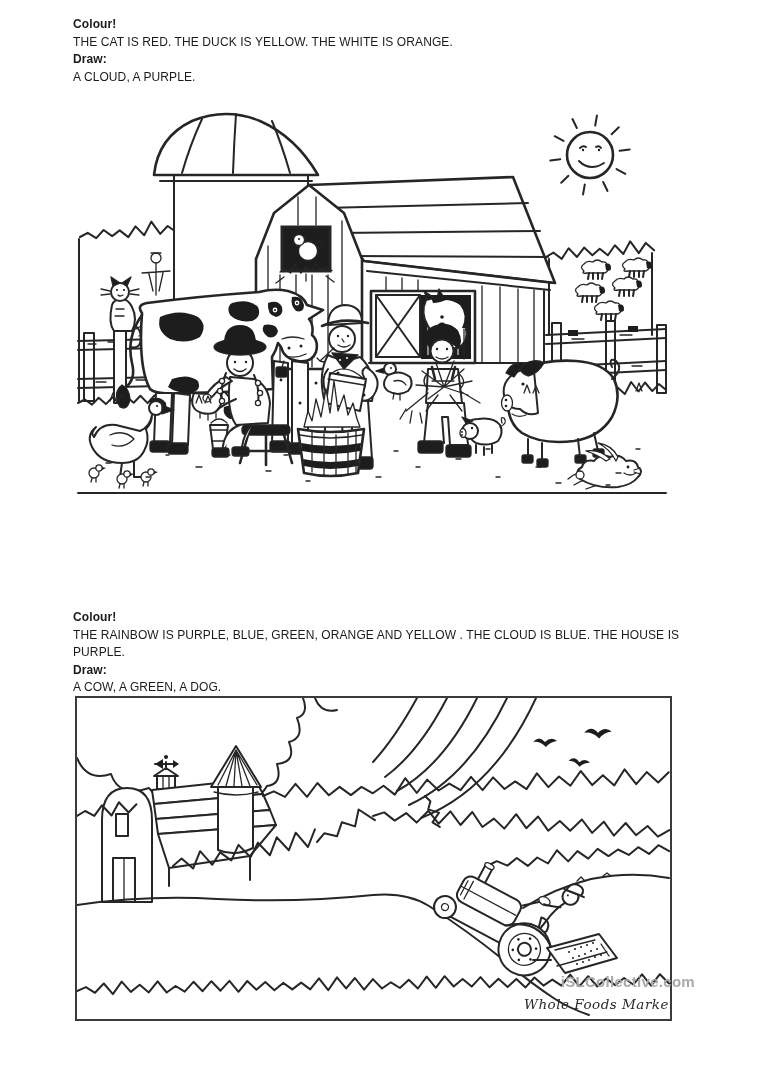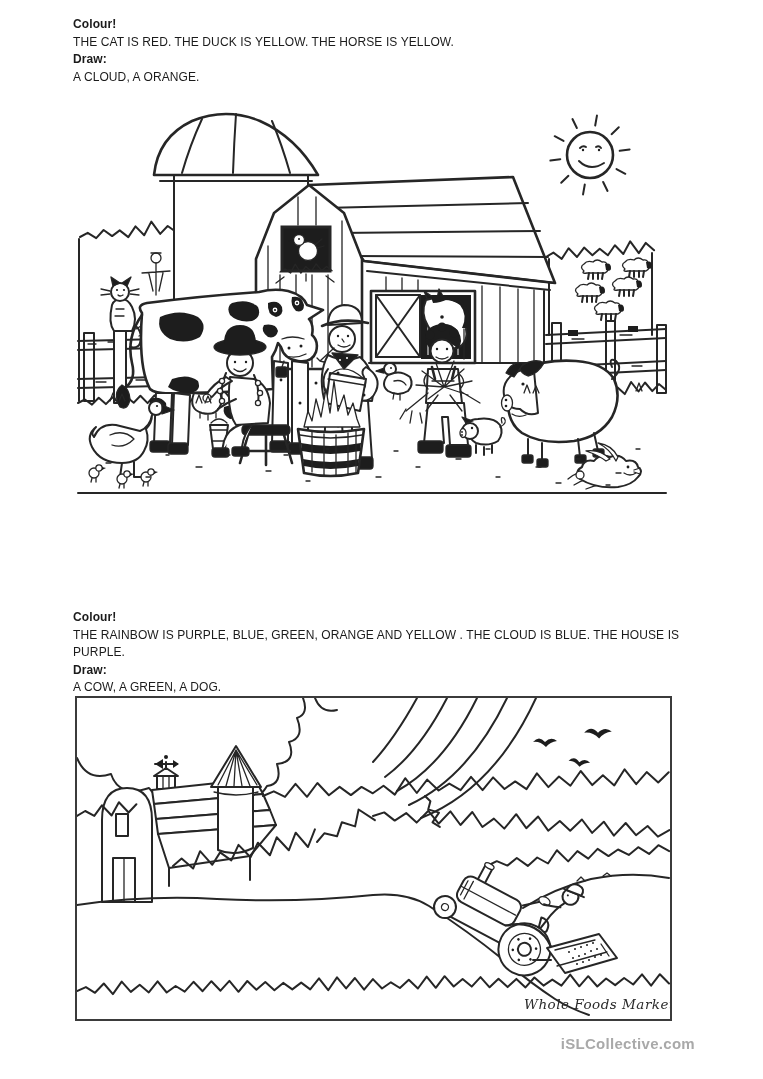--- a/index.html
+++ b/index.html
@@ -3,42 +3,42 @@
 <meta charset="utf-8">
 <style>
   html,body{margin:0;padding:0;background:#fff;}
   .page{position:relative;width:739px;height:1079px;background:#fff;overflow:hidden;
         font-family:"Liberation Sans",sans-serif;}
   .textblock{position:absolute;left:73px;width:624px;font-size:12px;line-height:17.6px;
              color:#1b1b1b;letter-spacing:.1px;}
   .bold{font-weight:bold;}
   .artsvg{position:absolute;}
   .frame{position:absolute;left:75px;top:696px;width:593px;height:321px;border:2px solid #3b3b3b;background:#fff;}
-  .watermark{position:absolute;top:1035px;right:44px;font-size:15px;font-weight:bold;
+  .watermark{position:absolute;top:973px;right:44px;font-size:15px;font-weight:bold;
              color:#a9a9a9;letter-spacing:.3px;}
   .corner-dot{position:absolute;left:744px;top:1033px;width:5px;height:4px;background:#b9b9b9;}
   
   svg .o{fill:#fff;stroke:#262626;stroke-width:2;stroke-linecap:round;stroke-linejoin:round;}
   svg .l{fill:none;stroke:#262626;stroke-width:2;stroke-linecap:round;stroke-linejoin:round;}
   svg .d{fill:#1d1d1d;stroke:none;}
   svg .ds{fill:#1d1d1d;stroke:#262626;stroke-width:1.3;stroke-linejoin:round;}
   svg .t{stroke-width:1.3;}
   svg .w{stroke-width:2.6;}
   svg .attr-text{font-family:"DejaVu Serif",serif;font-style:italic;font-size:13.5px;fill:#2b2b2b;letter-spacing:.5px;}
 </style>
 </head>
 <body>
 
 <div class="page">
 
   <div class="textblock" style="top:16px">
     <div class="bold">Colour!</div>
-    <div>THE CAT IS RED. THE DUCK IS YELLOW. THE HORSE IS YELLOW.</div>
+    <div>THE CAT IS RED. THE DUCK IS YELLOW. THE WHITE IS ORANGE.</div>
     <div class="bold">Draw:</div>
-    <div>A CLOUD, A ORANGE.</div>
+    <div>A CLOUD, A PURPLE.</div>
   </div>
 
   <svg class="artsvg" style="left:76px;top:111px" width="592" height="396" viewBox="0 0 592 396">
     <defs>
       <line id="ray" x1="0" y1="-30" x2="0" y2="-40" class="l" stroke-width="2.4"></line>
       <g id="sheep">
         <path class="o t" d="M2,0 Q-3,-4 2,-7 Q5,-11 11,-9 Q15,-13 20,-9 Q25,-10 25,-5 Q28,-1 23,2 L5,2 Q-1,3 2,0 Z"></path>
         <path class="d" d="M23,-7 Q29,-9 29,-3 Q29,1 24,-1 Z"></path>
         <path class="l" stroke-width="1.6" d="M7,2 L6,8 M11,2 L11,8 M16,2 L16,8 M21,2 L20,8"></path>
       </g>

